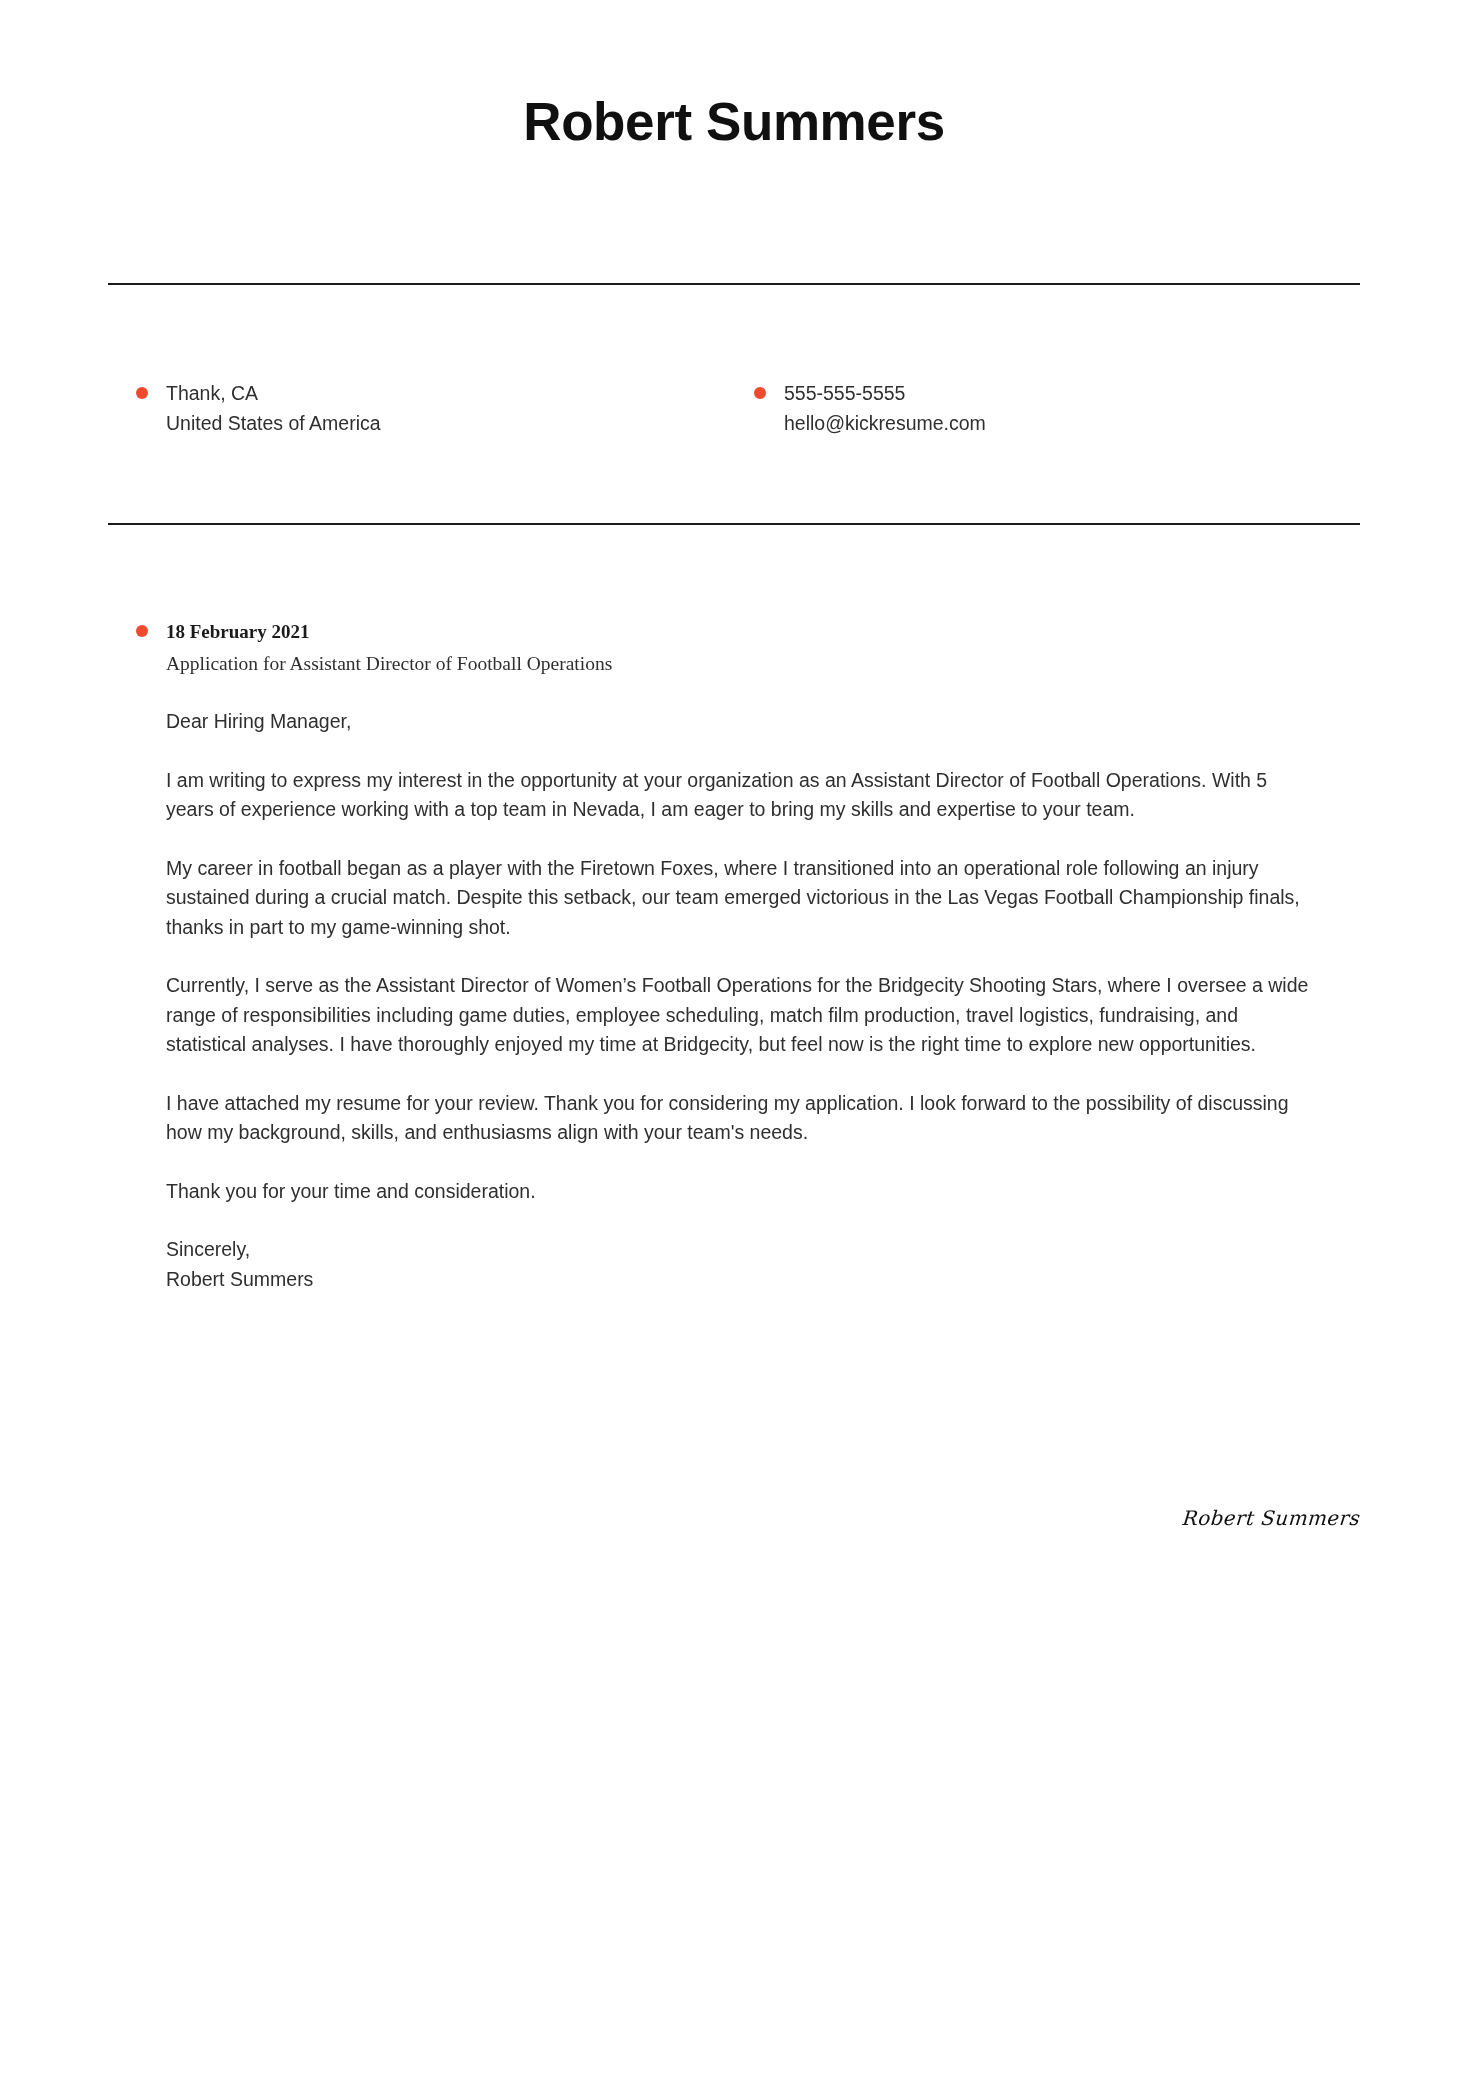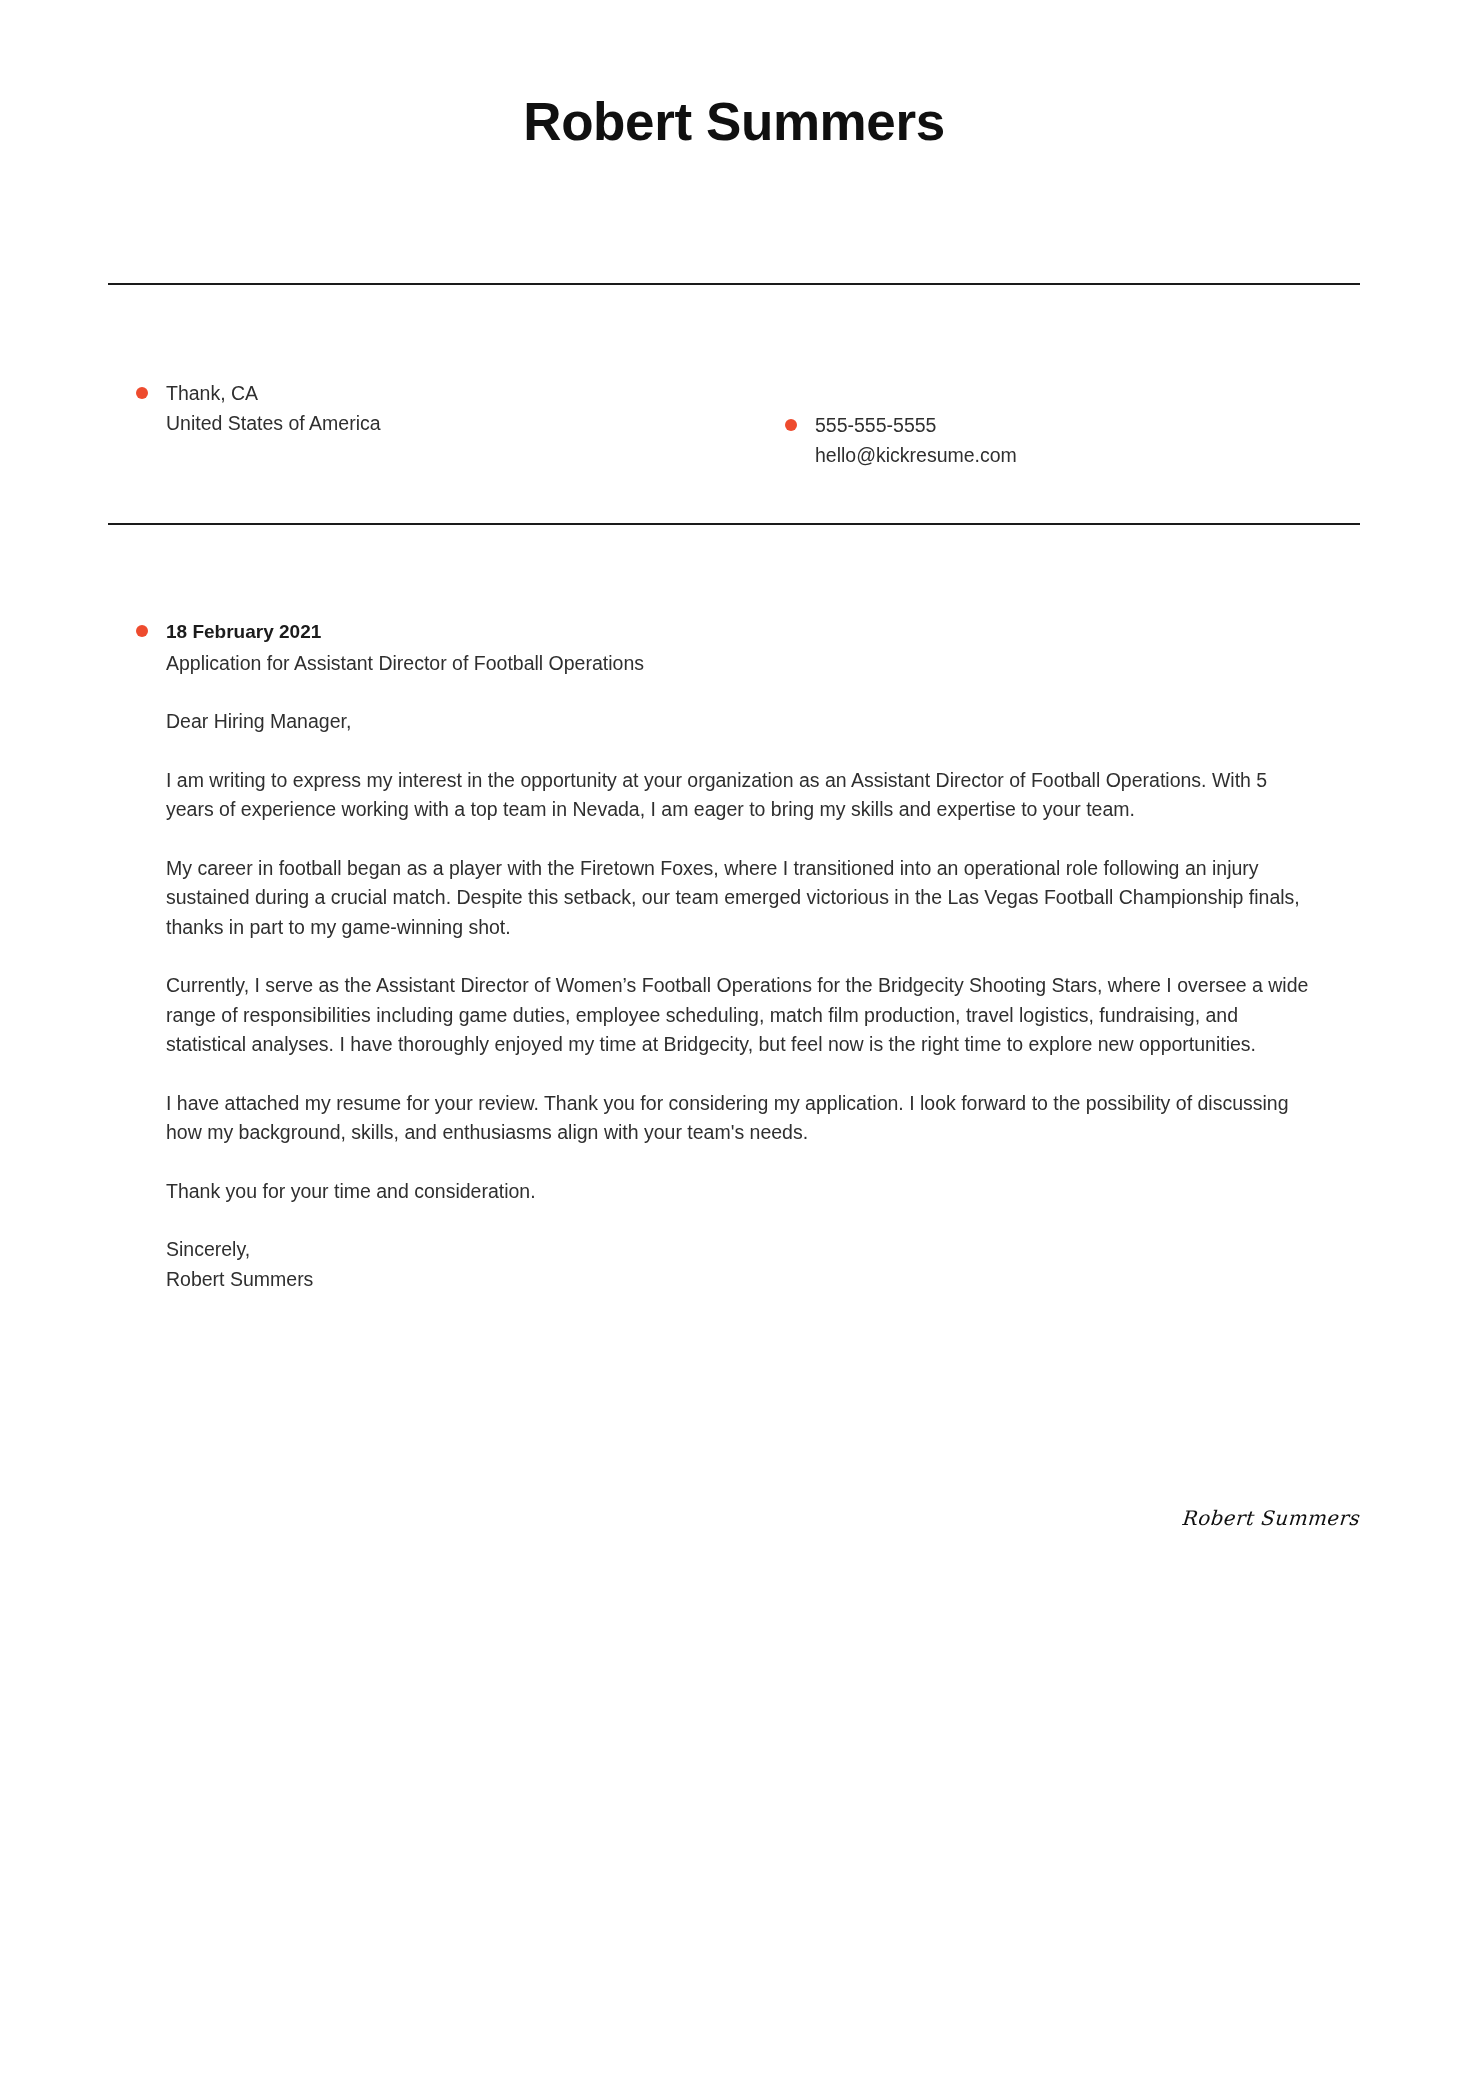--- a/index.html
+++ b/index.html
@@ -49,21 +49,21 @@
 
   
   .contact-block {
     position: absolute;
     top: 378px;
     font-size: 19.5px;
     line-height: 30px;
     color: #2f2f2f;
   }
   .contact-left  { left: 136px; }
-  .contact-right { left: 785px; margin-top: 32px; }
+  .contact-right { left: 754px; }
 
   .contact-inner {
     position: relative;
     padding-left: 30px;
   }
   .bullet {
     position: absolute;
     left: 0;
     top: 9px;
     width: 12px;
@@ -79,20 +79,21 @@
     left: 136px;
     top: 617px;
     width: 1180px;
     font-size: 19.5px;
     line-height: 29.5px;
     color: #2f2f2f;
   }
   .date-row {
     position: relative;
     padding-left: 30px;
+    font-family: Liberation Serif, serif;
   }
   .date-row .bullet { top: 8px; }
   .date-text {
     font-weight: 700;
     color: #1b1b1b;
     font-size: 19px;
     display: block;
   }
   .subject-text {
     display: block;

